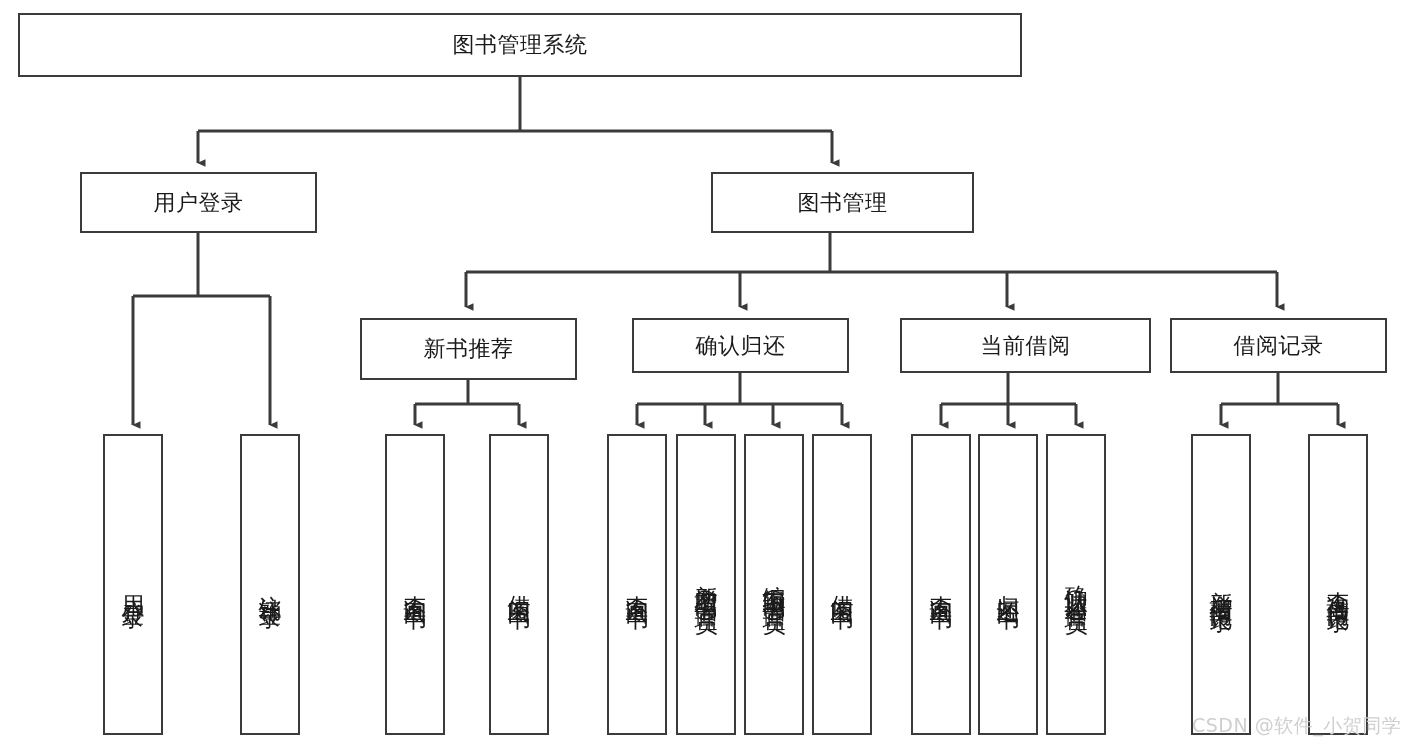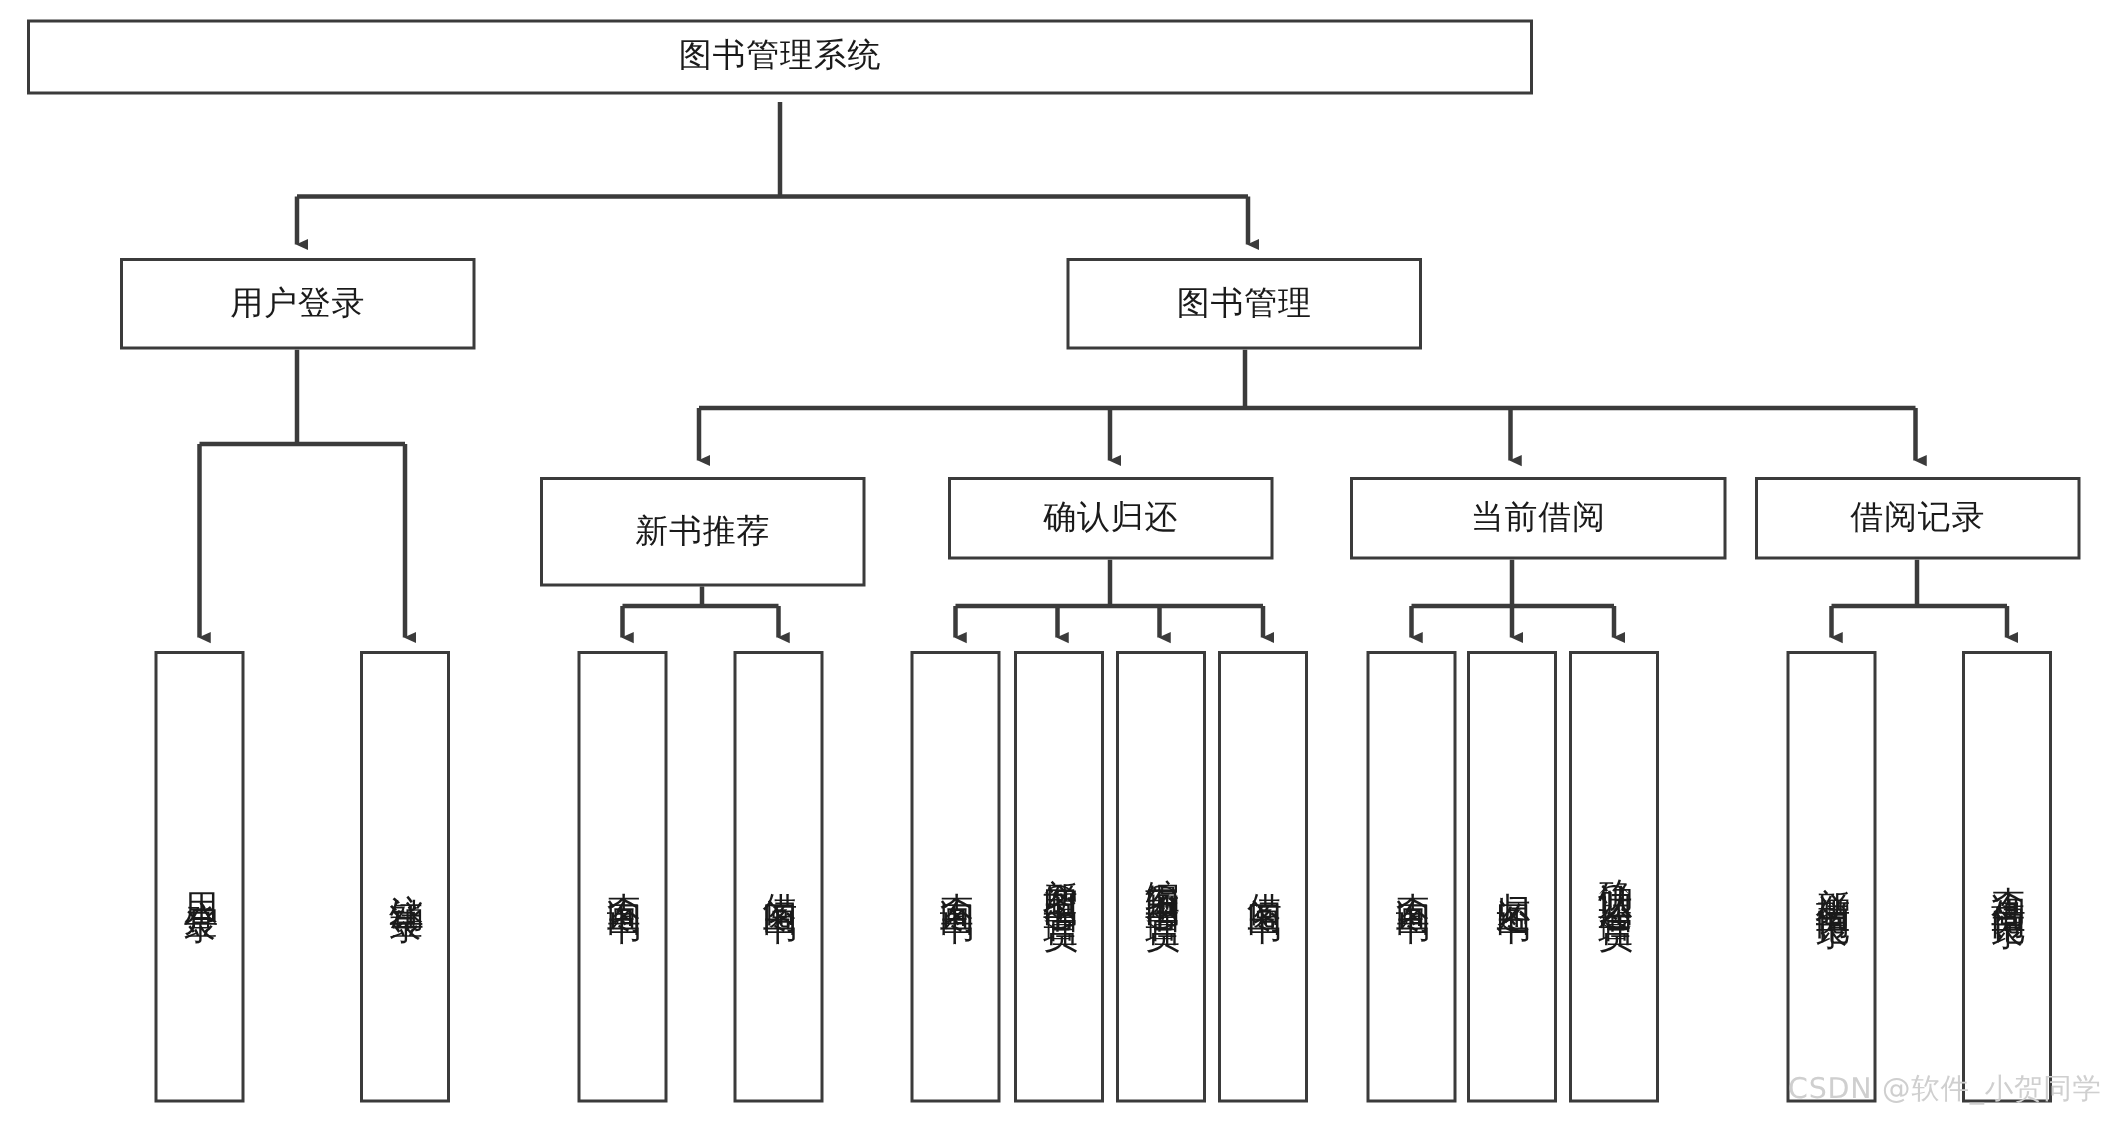--- a/index.html
+++ b/index.html
@@ -116,33 +116,33 @@
       <path d="M 1008 404 L 1008 425" marker-end="url(#arrow)"></path>
       <path d="M 1076 404 L 1076 425" marker-end="url(#arrow)"></path>
 
       <path d="M 1278 373 L 1278 404"></path>
       <path d="M 1221 404 L 1338 404"></path>
       <path d="M 1221 404 L 1221 425" marker-end="url(#arrow)"></path>
       <path d="M 1338 404 L 1338 425" marker-end="url(#arrow)"></path>
     </g>
   </svg>
 
-  <div class="node" style="left:18px; top:13px; width:1004px; height:50px;">
+  <div class="node" style="left:18px; top:13px; width:1004px; height:64px;">
     <span class="node-label">图书管理系统</span>
   </div>
 
   <div class="node" style="left:80px; top:172px; width:237px; height:61px;">
     <span class="node-label">用户登录</span>
   </div>
 
-  <div class="node" style="left:711px; top:172px; width:237px; height:61px;">
+  <div class="node" style="left:711px; top:172px; width:263px; height:61px;">
     <span class="node-label">图书管理</span>
   </div>
 
-  <div class="node" style="left:360px; top:318px; width:217px; height:73px;">
+  <div class="node" style="left:360px; top:318px; width:217px; height:62px;">
     <span class="node-label">新书推荐</span>
   </div>
 
   <div class="node" style="left:632px; top:318px; width:217px; height:55px;">
     <span class="node-label">确认归还</span>
   </div>
 
   <div class="node" style="left:900px; top:318px; width:251px; height:55px;">
     <span class="node-label">当前借阅</span>
   </div>

